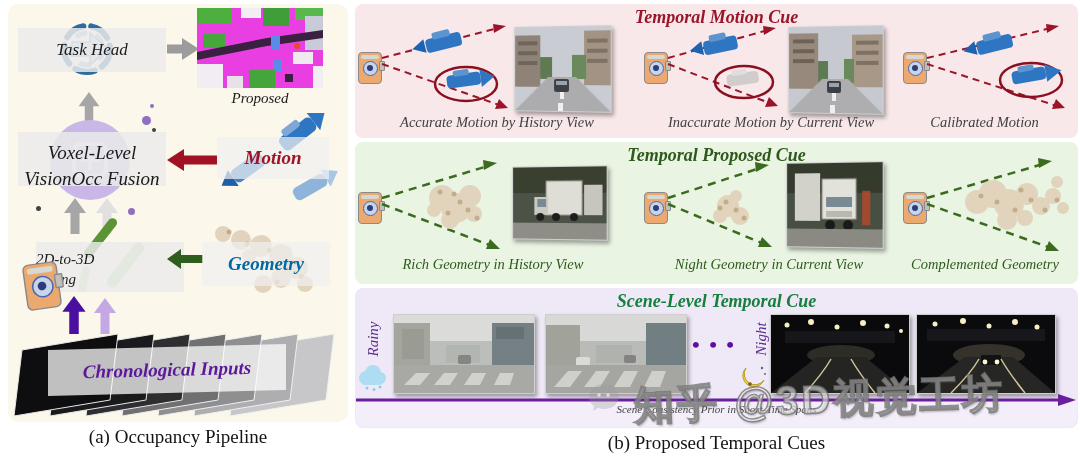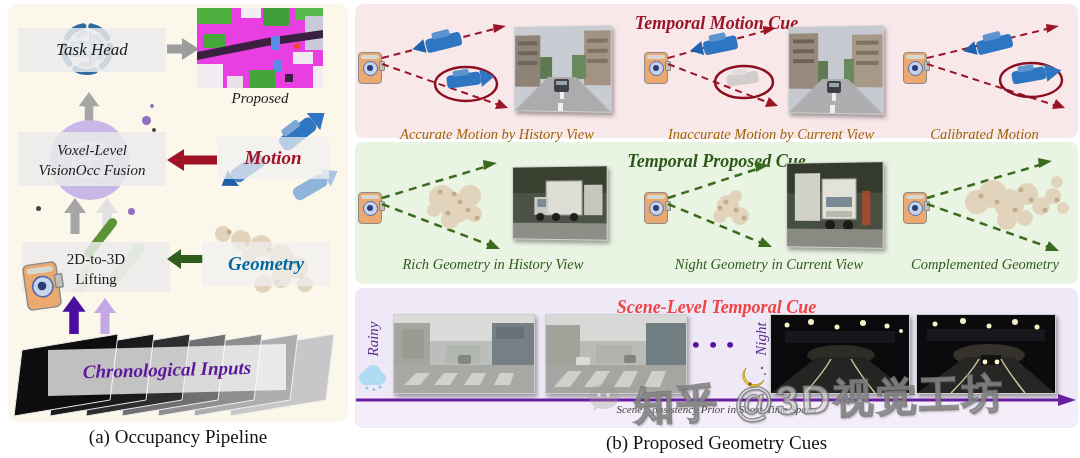--- a/index.html
+++ b/index.html
@@ -7,45 +7,45 @@
           font-family:"Liberation Serif","DejaVu Serif",serif;color:#1a1a1a;}
   .layer{position:absolute;inset:0;}
   .abs{position:absolute;}
 
   
   .panel-a{position:absolute;left:8px;top:4px;width:340px;height:418px;background:#FBF7EA;border-radius:10px;}
   .sec{position:absolute;left:355px;width:723px;border-radius:8px;}
   .sec-motion{top:4px;height:134px;background:#F9E8EA;}
   .sec-geom{top:142px;height:142px;background:#E9F4E3;}
   .sec-scene{top:288px;height:140px;background:#EFE8F6;}
-  .sec-title{position:absolute;left:355px;width:723px;text-align:center;font-style:italic;font-weight:bold;font-size:18px;margin-top:6px;}
+  .sec-title{position:absolute;left:355px;width:723px;text-align:center;font-style:italic;font-weight:bold;font-size:18px;}
   .t-motion{top:7px;color:#9A1528;}
   .t-geom{top:145px;color:#2D5A1A;}
-  .t-scene{top:291px;color:#ef4444;}
+  .t-scene{top:291px;color:#15803d;}
 
   
   .gbox{position:absolute;background:rgba(235,235,235,0.84);}
   .row-label{position:absolute;font-style:italic;font-size:14.5px;text-align:center;white-space:nowrap;}
-  .rl-motion{color:#a16207;margin-top:12px;}
+  .rl-motion{color:#404040;}
   .rl-geom{color:#2D5A1A;}
   .ph{position:absolute;box-shadow:2px 3px 4px rgba(0,0,0,0.35);border:1px solid #cfcfcf;background:#fff;line-height:0;}
   .tiltR{transform:perspective(260px) rotateY(-6deg);}
 
   
   .cam{position:absolute;width:22px;height:30px;background:#ECA96F;border:1.5px solid #8a8a8a;border-radius:4px;}
   .cam-top{position:absolute;top:2px;left:2px;right:2px;height:4px;background:#D8D8D2;border-radius:2px;}
   .cam-lens{position:absolute;top:50%;left:50%;width:13px;height:13px;margin:-7.5px 0 0 -7.5px;background:#C8D4E8;border:1.5px solid #4A66B0;border-radius:50%;}
   .cam-pupil{position:absolute;top:50%;left:50%;width:6px;height:6px;margin:-3px 0 0 -3px;background:#2A3E7E;border-radius:50%;}
   .cam-side{position:absolute;right:-4px;top:8px;width:4px;height:8px;background:#C0C0BA;border:1px solid #8a8a8a;border-radius:1px;}
   .cam-big{transform:scale(1.45) rotate(-8deg);}
 
   
   .taskhead{left:18px;top:28px;width:148px;height:44px;line-height:44px;text-align:center;font-style:italic;font-size:17px;}
-  .voxel{left:18px;top:132px;width:148px;height:54px;text-align:center;font-style:italic;font-size:15px;padding-top:8px;box-sizing:border-box;line-height:1.35;}
-  .lifting{left:22px;top:242px;width:148px;height:50px;text-align:center;font-size:15px;padding-top:7px;box-sizing:border-box;line-height:1.35;}
+  .voxel{left:18px;top:132px;width:148px;height:54px;text-align:center;font-style:italic;font-size:19px;padding-top:8px;box-sizing:border-box;line-height:1.35;}
+  .lifting{left:36px;top:242px;width:148px;height:50px;text-align:left;font-style:italic;font-size:15px;padding-top:7px;box-sizing:border-box;line-height:1.35;}
   .motionbox{left:217px;top:137px;width:112px;height:42px;line-height:42px;text-align:center;font-style:italic;font-weight:bold;font-size:19px;color:#A01228;background:rgba(240,240,240,0.72);}
   .geombox{left:202px;top:242px;width:128px;height:44px;line-height:44px;text-align:center;font-style:italic;font-weight:bold;font-size:19px;color:#0369a1;background:rgba(240,240,240,0.72);}
   .occ-label{left:197px;top:90px;width:126px;text-align:center;font-style:italic;font-size:15px;}
   .chrono-overlay{left:48px;top:347px;width:238px;height:46px;background:rgba(255,255,255,0.74);line-height:46px;text-align:center;
                   font-style:italic;font-weight:bold;font-size:19px;color:#5B189B;transform:skewY(-1.5deg);}
   .caption{position:absolute;text-align:center;font-size:19px;color:#141414;}
   .voxel-circle{position:absolute;left:50px;top:120px;width:80px;height:80px;border-radius:50%;background:#C9B7E7;}
   .dot{position:absolute;border-radius:50%;}
 
   .bar{position:absolute;border-radius:6px;}
@@ -581,21 +581,21 @@
       </svg>
     </div>
 
     <div class="axis-strip"></div>
     <svg class="abs" style="left:356px;top:394px" width="720" height="12" viewBox="0 0 720 12">
       <line x1="0" y1="6" x2="704" y2="6" stroke="#6A1F9E" stroke-width="3"></line>
       <polygon points="720,6 702,0 702,12" fill="#6A1F9E"></polygon>
     </svg>
     <div class="axis-label">Scene Consistency Prior in Short-Time Spans</div>
 
-    <div class="caption" style="left:355px;top:432px;width:723px">(b) Proposed Geometry Cues</div>
+    <div class="caption" style="left:355px;top:432px;width:723px">(b) Proposed Temporal Cues</div>
   </div>
 
   <div class="wm">
     <svg width="40" height="36" viewBox="0 0 40 36" style="margin-right:6px;opacity:0.6">
       <path d="M16,2 C7,2 1,8 1,15 c0,4 2,7 5,9 l-1,5 5,-3 c2,0.6 4,1 6,1 c9,0 15,-6 15,-13 C31,8 25,2 16,2 z" fill="#9a9a9a" opacity="0.55"></path>
       <circle cx="11" cy="13" r="1.8" fill="#ffffff"></circle>
         <circle cx="20" cy="13" r="1.8" fill="#ffffff"></circle>
     </svg>
     <span class="wm-text">知乎 @3D视觉工坊</span>
   </div>

